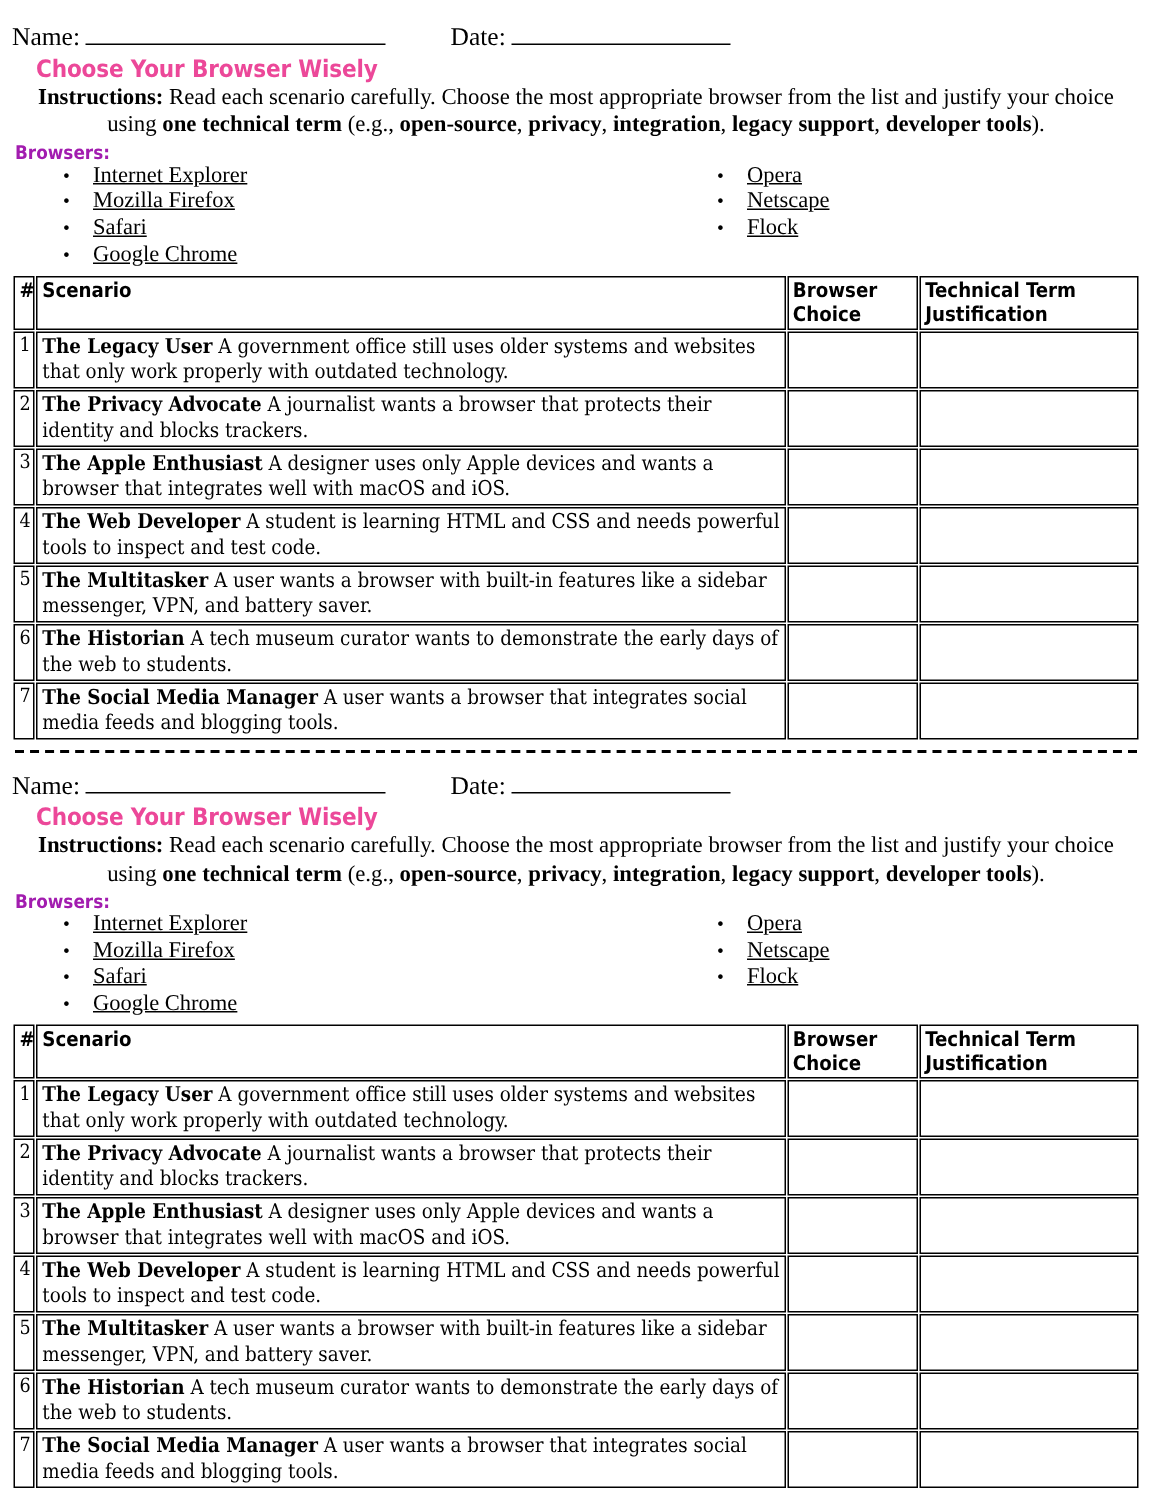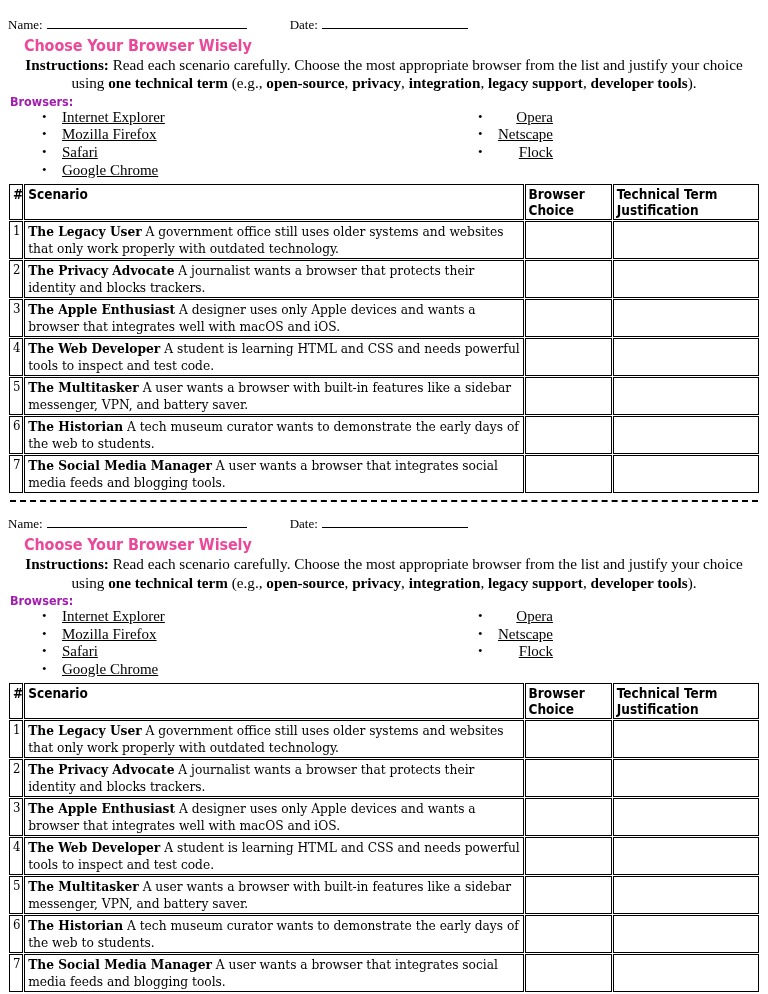--- a/index.html
+++ b/index.html
@@ -23,21 +23,21 @@
     padding-top: 16px;
   }
   .copy.second {
     padding-top: 9px;
   }
 
   
   .namedate {
     display: flex;
     align-items: baseline;
-    font-size: 13px;
+    font-size: 17px;
     line-height: 18px;
     height: 20px;
   }
   .nd-label {
     white-space: nowrap;
   }
   .nd-rule {
     display: inline-block;
     border-bottom: 1px solid #000;
     height: 12px;
@@ -80,21 +80,21 @@
     margin: 0;
     padding: 0;
   }
   .bl-col {
     margin: 0;
     padding: 0;
     list-style: none;
     text-decoration: underline;
   }
   .bl-col.left { width: 410px; padding-left: 32px; }
-  .bl-col.right { padding-left: 26px; text-align: right; }
+  .bl-col.right { padding-left: 26px; }
   .bl-col li {
     font-size: 15px;
     line-height: 17.6px;
     position: relative;
     padding-left: 22px;
   }
   .bl-col li:before {
     content: "\2022";
     position: absolute;
     left: 2px;

